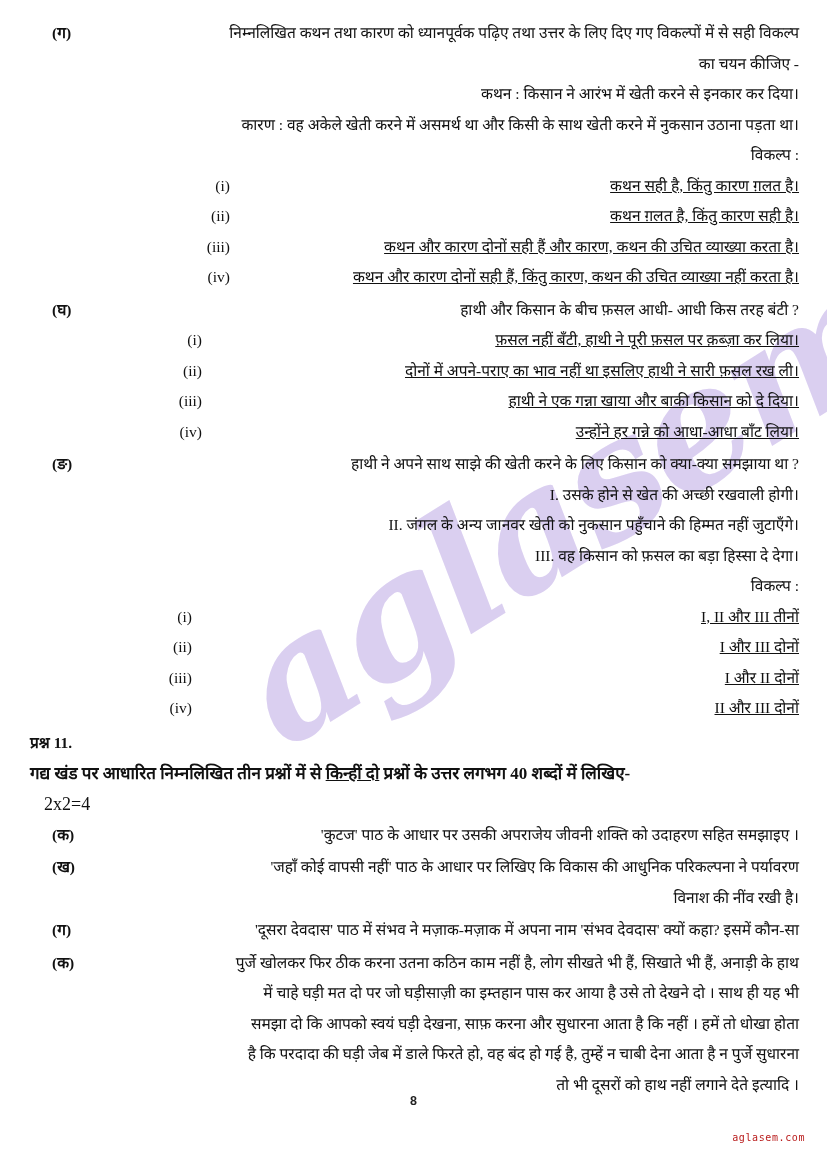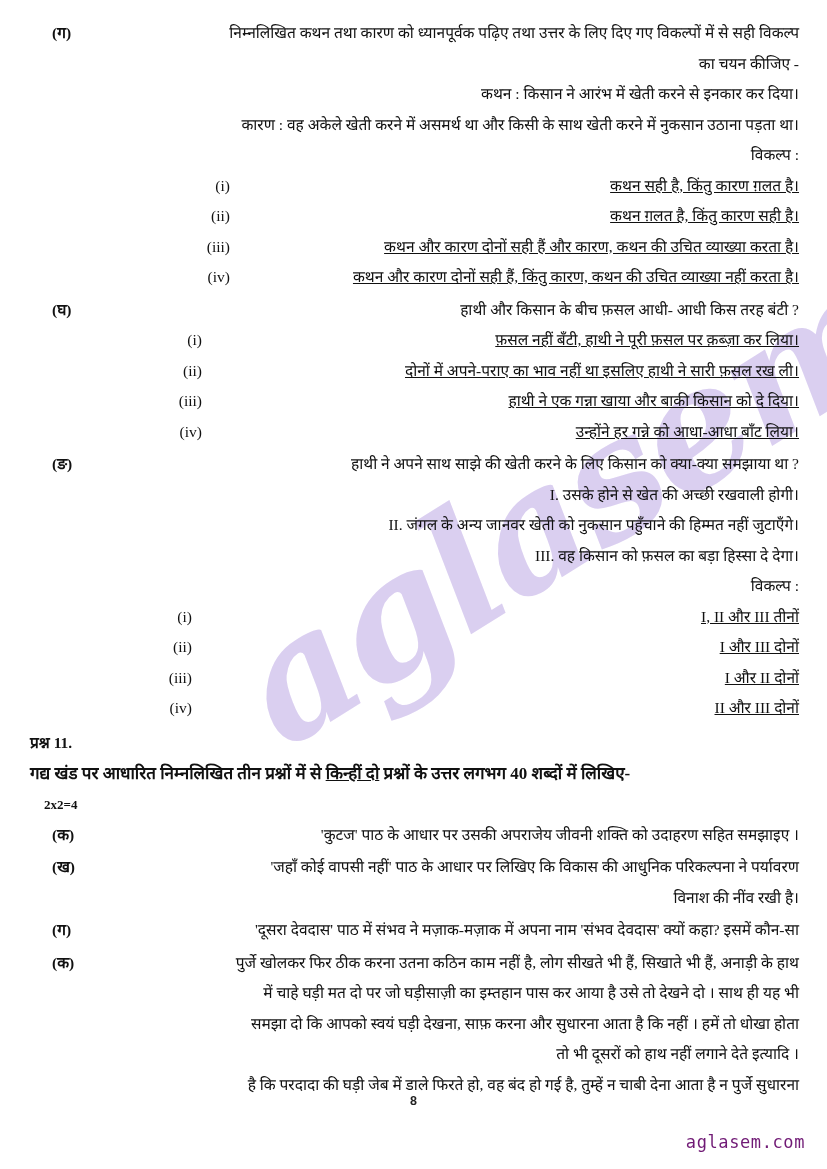--- a/index.html
+++ b/index.html
@@ -109,23 +109,23 @@
     font-size: 15.5px;
     line-height: 31px;
   }
   .mainq .qtext {
     flex: 1 1 auto;
     font-size: 17px;
     line-height: 31px;
   }
   .mainq .marks {
     flex: 0 0 auto;
-    font-size: 13px;
+    font-size: 18px;
     line-height: 31px;
-    font-weight: 700;
+    font-weight: 400;
     padding-left: 14px;
     white-space: nowrap;
   }
   .u { text-decoration: underline; }
 
   
   .romanline { font-size: 15.5px; line-height: 30.5px; }
 
   
   #pagenum {
@@ -139,23 +139,23 @@
     font-weight: 700;
     font-size: 12.5px;
     color: #222;
   }
   #sitemark {
     position: absolute;
     z-index: 2;
     right: 22px;
     top: 1132px;
     font-family: "DejaVu Sans Mono", monospace;
-    font-size: 17px;
+    font-size: 10px;
     letter-spacing: .6px;
-    color: #701a75;
+    color: #b91c1c;
     margin-left: 27px;
   }
 </style>
 </head>
 <body>
 
 <div id="page">
 
   <div id="watermark">aglasem</div>
 
@@ -273,22 +273,22 @@
       </div>
     </div>
 
 
     <div class="row qrow">
       <div class="lbl">(क)</div>
       <div class="body">
         <p>पुर्जे खोलकर फिर ठीक करना उतना कठिन काम नहीं है, लोग सीखते भी हैं, सिखाते भी हैं, अनाड़ी के हाथ</p>
         <p>में चाहे घड़ी मत दो पर जो घड़ीसाज़ी का इम्तहान पास कर आया है उसे तो देखने दो । साथ ही यह भी</p>
         <p>समझा दो कि आपको स्वयं घड़ी देखना, साफ़ करना और सुधारना आता है कि नहीं । हमें तो धोखा होता</p>
+        <p>है कि परदादा की घड़ी जेब में डाले फिरते हो, वह बंद हो गई है, तुम्हें न चाबी देना आता है न पुर्जे सुधारना</p>
         <p>तो भी दूसरों को हाथ नहीं लगाने देते इत्यादि ।</p>
-        <p>है कि परदादा की घड़ी जेब में डाले फिरते हो, वह बंद हो गई है, तुम्हें न चाबी देना आता है न पुर्जे सुधारना</p>
       </div>
     </div>
 
   </div>
 
   <div id="pagenum">8</div>
   <div id="sitemark">aglasem.com</div>
 
 </div>
 

